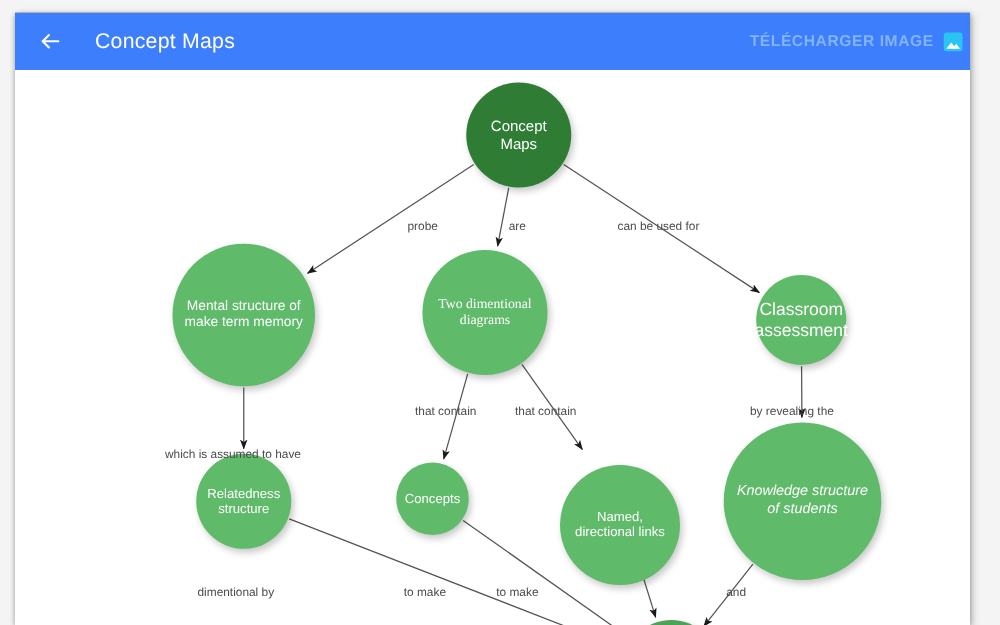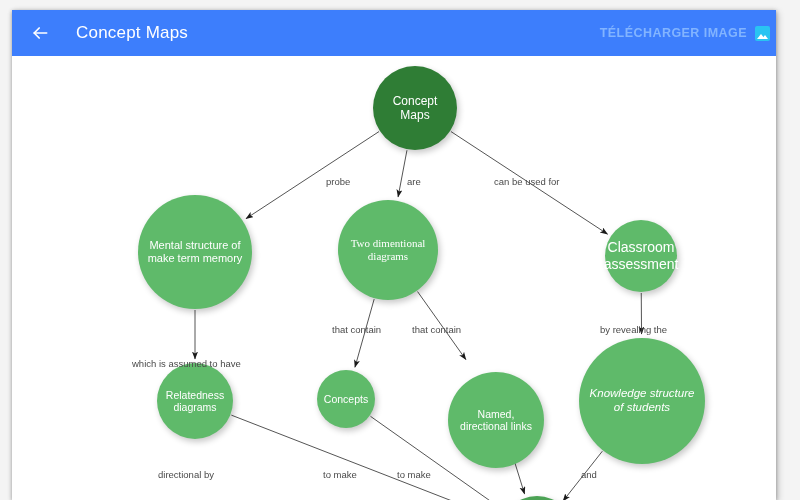--- a/index.html
+++ b/index.html
@@ -193,21 +193,21 @@
           <div class="node" style="left: 326px; top: 144px; width: 100px; height: 100px; background: rgb(95, 186, 106); font-size: 11px; font-family: Liberation Serif, serif;">
             <span class="node-label">Two dimentional
 diagrams</span>
           </div>
           <div class="node" style="left: 593px; top: 164px; width: 72px; height: 72px; background: rgb(95, 186, 106); font-size: 14px;">
             <span class="node-label">Classroom
 assessment</span>
           </div>
           <div class="node" style="left: 145px; top: 307px; width: 76px; height: 76px; background: rgb(95, 186, 106); font-size: 10.5px;">
             <span class="node-label">Relatedness
-diagrams</span>
+structure</span>
           </div>
           <div class="node" style="left: 305px; top: 314px; width: 58px; height: 58px; background: rgb(95, 186, 106); font-size: 10.5px; text-align: right;">
             <span class="node-label">Concepts</span>
           </div>
           <div class="node" style="left: 436px; top: 316px; width: 96px; height: 96px; background: rgb(95, 186, 106); font-size: 10.5px;">
             <span class="node-label">Named,
 directional links</span>
           </div>
           <div class="node" style="left: 567px; top: 282px; width: 126px; height: 126px; background: rgb(95, 186, 106); font-size: 11.5px; font-style: italic;">
             <span class="node-label">Knowledge structure
@@ -218,21 +218,21 @@
           </div>
         </div>
       <div id="label-layer">
           <div class="edge-label" style="left: 278px; top: 120px; margin-left: 36px;">probe</div>
           <div class="edge-label" style="left: 395px; top: 120px;">are</div>
           <div class="edge-label" style="left: 482px; top: 120px;">can be used for</div>
           <div class="edge-label" style="left: 120px; top: 268px; margin-top: 34px;">which is assumed to have</div>
           <div class="edge-label" style="left: 320px; top: 268px;">that contain</div>
           <div class="edge-label" style="left: 400px; top: 268px;">that contain</div>
           <div class="edge-label" style="left: 560px; top: 268px; margin-left: 28px;">by revealing the</div>
-          <div class="edge-label" style="left: 146px; top: 413px;">directional by</div>
+          <div class="edge-label" style="left: 146px; top: 413px;">dimentional by</div>
           <div class="edge-label" style="left: 311px; top: 413px;">to make</div>
           <div class="edge-label" style="left: 385px; top: 413px;">to make</div>
           <div class="edge-label" style="left: 569px; top: 413px;">and</div>
         </div>
     </div>
 
   </div>
 </div>
 
 </body></html>

